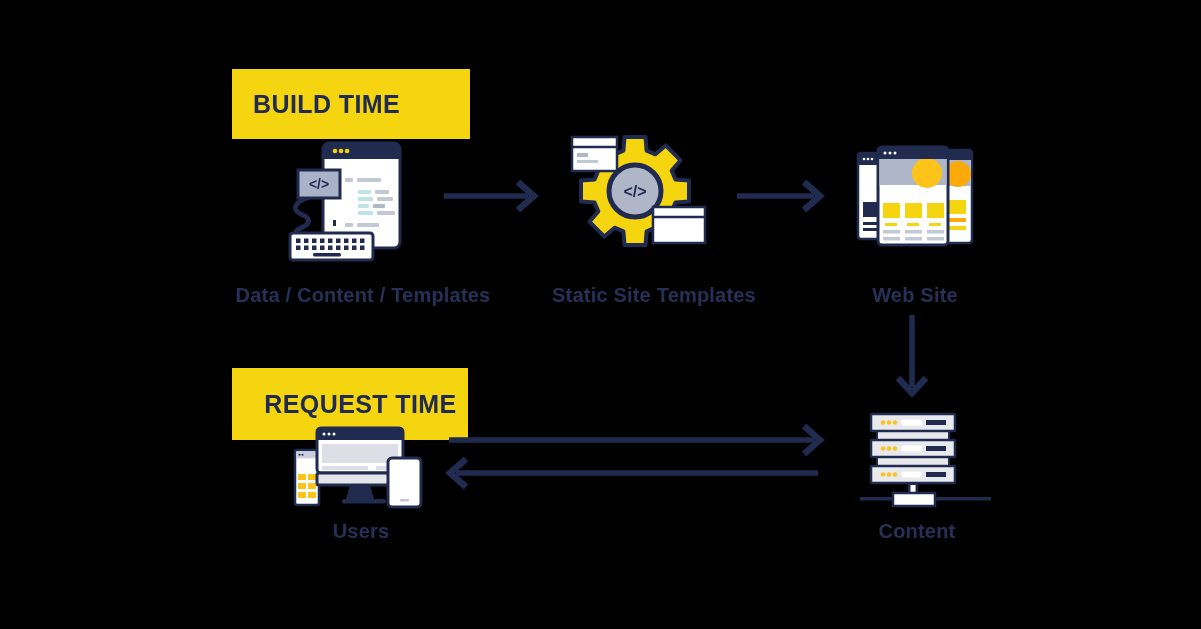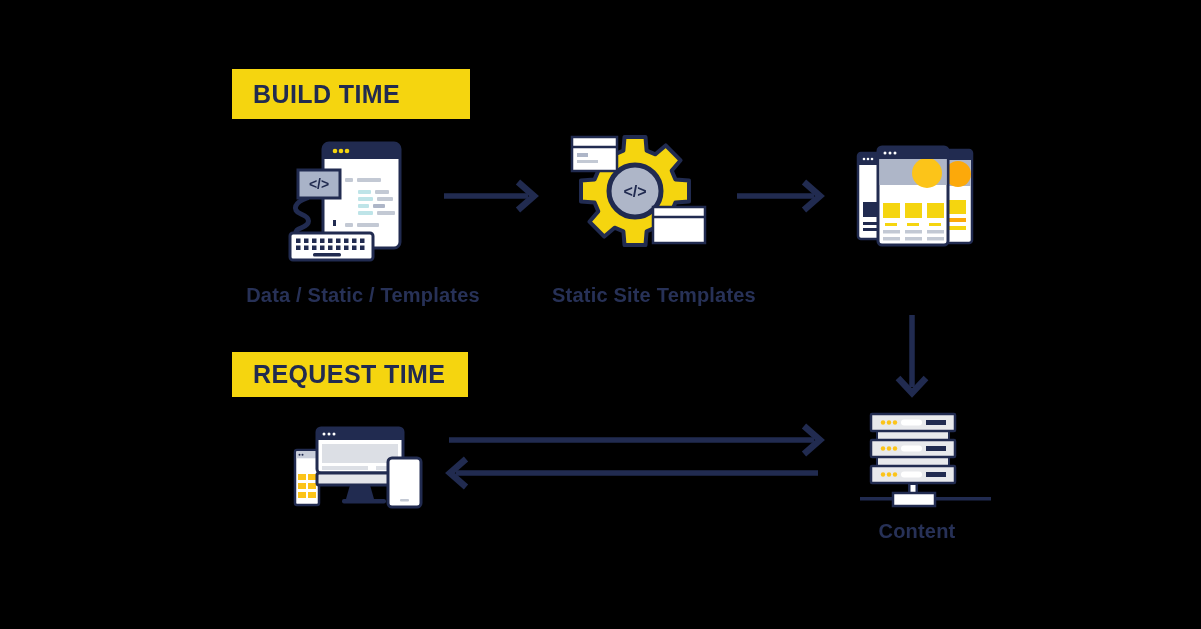--- a/index.html
+++ b/index.html
@@ -28,24 +28,24 @@
   svg{display:block;}
   .svg-text{font-family:"Liberation Sans",sans-serif;font-weight:bold;fill:var(--color-navy);}
   .arrow{stroke:var(--color-navy);stroke-width:5.5;fill:none;}
   .arrow-head{stroke:var(--color-navy);stroke-width:6.5;fill:none;stroke-linejoin:miter;}
 </style>
 </head>
 <body>
 
 <div class="canvas">
 
-  <div class="badge abs" style="left:232px;top:69px;width:217px;height:50px;">
+  <div class="badge abs" style="left:232px;top:69px;width:217px;height:70px;">
     <span>BUILD TIME</span>
   </div>
-  <div class="badge abs" style="left:232px;top:352px;width:215px;height:45px;">
+  <div class="badge abs" style="left:232px;top:368px;width:215px;height:72px;justify-content:center;">
     <span>REQUEST TIME</span>
   </div>
 
   <svg class="abs" style="left:283px;top:126px;" width="164" height="140" viewBox="0 0 164 140">
 
     <rect x="40" y="17" width="77" height="105" rx="6" fill="var(--color-white)" stroke="var(--color-navy)" stroke-width="3"></rect>
     <path d="M40,33 v-10 a6,6 0 0 1 6,-6 h65 a6,6 0 0 1 6,6 v10 z" fill="var(--color-navy)"></path>
     <circle cx="52" cy="25" r="2.3" fill="var(--color-yellow)"></circle>
     <circle cx="58" cy="25" r="2.3" fill="var(--color-yellow)"></circle>
     <circle cx="64" cy="25" r="2.3" fill="var(--color-yellow)"></circle>
@@ -242,17 +242,19 @@
     <g>
       <path class="arrow" d="M449,440 H814"></path>
       <path class="arrow-head" d="M804,426 L820,440 L804,454"></path>
     </g>
     <g>
       <path class="arrow" d="M818,473 H456"></path>
       <path class="arrow-head" d="M466,459 L450,473 L466,487"></path>
     </g>
   </svg>
 
-  <div class="node-label" style="left:203px;top:284px;">Data / Static / Templates</div>
+  <div class="node-label" style="left:203px;top:284px;">Data / Content / Templates</div>
   <div class="node-label" style="left:494px;top:284px;">Static Site Templates</div>
+  <div class="node-label" style="left:755px;top:284px;">Web Site</div>
+  <div class="node-label" style="left:201px;top:520px;">Users</div>
   <div class="node-label" style="left:757px;top:520px;">Content</div>
 
 </div>
 
 </body></html>

